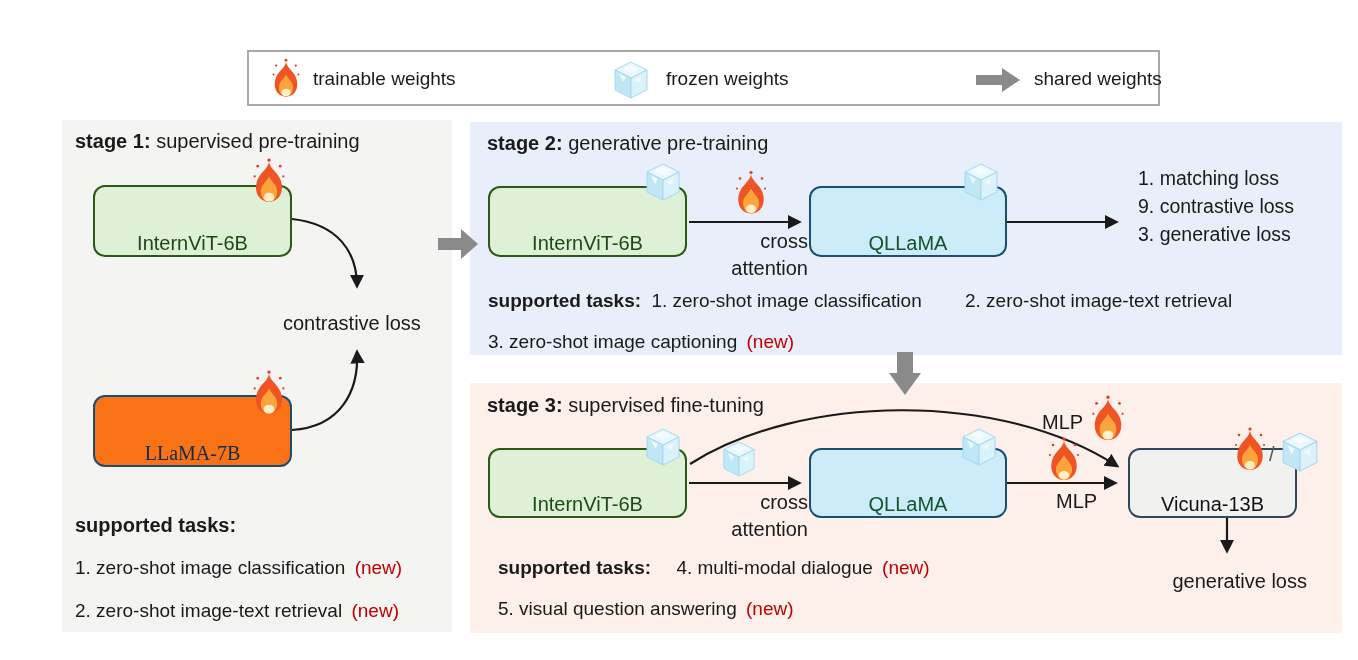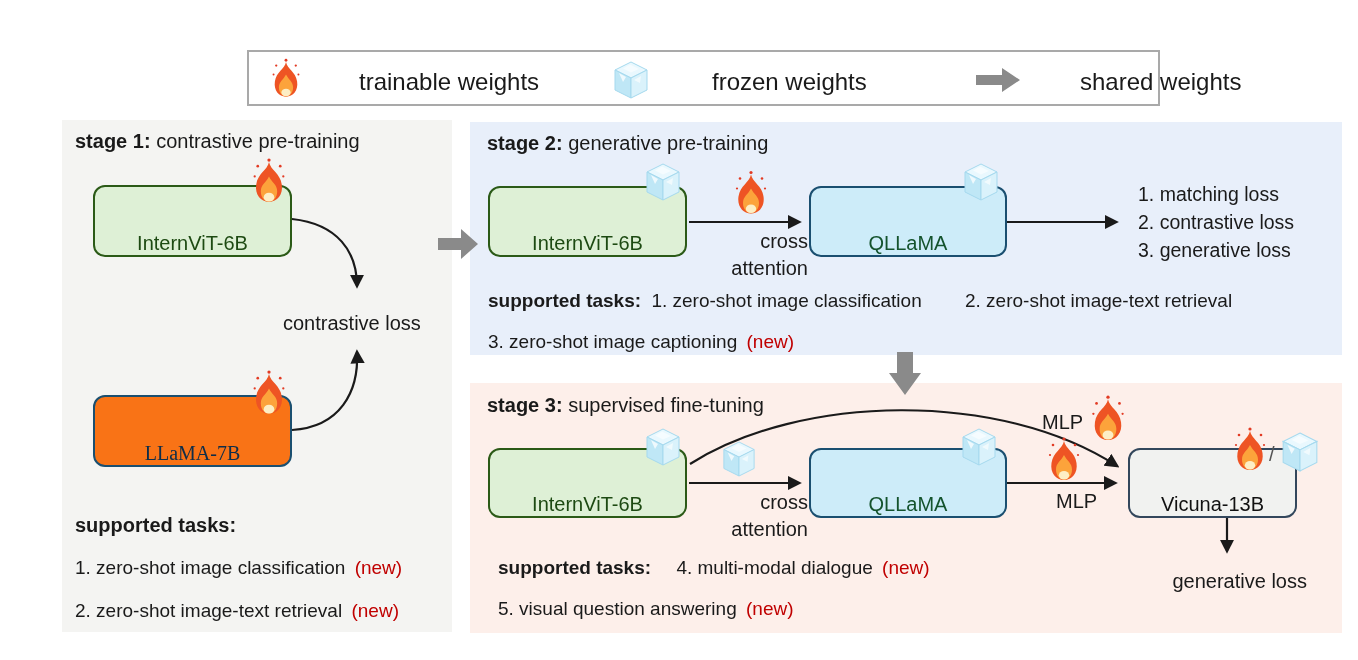--- a/index.html
+++ b/index.html
@@ -18,21 +18,21 @@
   .box.blue{background:#f97316;border:2.5px solid #1a4f70;color:#0f2d49;font-family:Liberation Serif, serif;}
   .box.blue2{background:#cdecf9;border:2.5px solid #1a4f70;color:#14532d;}
   .box.gray{background:#f1f2f0;border:2.5px solid #33475c;color:#111111;}
   .txt{position:absolute;z-index:3;font-size:19px;white-space:nowrap;}
   .txt b{font-weight:bold;}
   .center{text-align:right;}
   .new{color:#c00000;}
   .badge{position:absolute;z-index:4;}
   .legend{position:absolute;left:247px;top:50px;width:913px;height:56px;
           border:2px solid #a9a9a9;background:#ffffff;box-sizing:border-box;z-index:3;}
-  .legend-label{position:absolute;top:16px;font-size:24px;white-space:nowrap;margin-left:46px;}
+  .legend-label{position:absolute;top:16px;font-size:19px;white-space:nowrap;}
   .loss-list{position:absolute;z-index:3;font-size:19.5px;line-height:28px;white-space:nowrap;}
   .mlp{position:absolute;z-index:3;font-size:20px;white-space:nowrap;}
 </style>
 </head>
 <body>
 
 <div class="canvas">
 
   <svg width="0" height="0" style="position:absolute" aria-hidden="true">
     <defs>
@@ -92,21 +92,21 @@
         <use href="#ice"></use>
       </svg>
     <span class="legend-label" style="left:417px">frozen weights</span>
     <svg class="badge" style="left:726px;top:16px" width="46" height="24" viewBox="0 0 44 24">
       <polygon points="0,7 26,7 26,0 44,12 26,24 26,17 0,17" fill="#8a8a8a"></polygon>
     </svg>
     <span class="legend-label" style="left:785px">shared weights</span>
   </div>
 
   <div class="stage-title" style="left:75px;top:130px">
-    <b>stage 1:</b><span> contrastive pre-training</span>
+    <b>stage 1:</b><span> supervised pre-training</span>
   </div>
 
   <div class="box green" style="left:93px;top:185px;width:199px;height:72px">
     <span>InternViT-6B</span>
   </div>
   <svg class="badge" style="left:250px;top:157px" width="38" height="47" viewBox="0 0 36 46">
       <use href="#fire"></use>
     </svg>
 
   <div class="txt" style="left:283px;top:312px;font-size:20px">contrastive loss</div>
@@ -147,23 +147,23 @@
     <div>attention</div>
   </div>
 
   <div class="box blue2" style="left:809px;top:186px;width:198px;height:71px">
     <span>QLLaMA</span>
   </div>
   <svg class="badge" style="left:963px;top:163px" width="36" height="38" viewBox="0 0 36 38">
       <use href="#ice"></use>
     </svg>
 
-  <div class="loss-list" style="left:1138px;top:180px">
+  <div class="loss-list" style="left:1138px;top:164px">
     <div>1. matching loss</div>
-    <div>2. contrastive loss</div>
+    <div>9. contrastive loss</div>
     <div>3. generative loss</div>
   </div>
 
   <div class="txt" style="left:488px;top:290px">
     <b>supported tasks:</b>
     <span style="margin-left:5px">1. zero-shot image classification</span>
     <span style="margin-left:38px">2. zero-shot image-text retrieval</span>
   </div>
   <div class="txt" style="left:488px;top:331px">
     <span>3. zero-shot image captioning</span>

